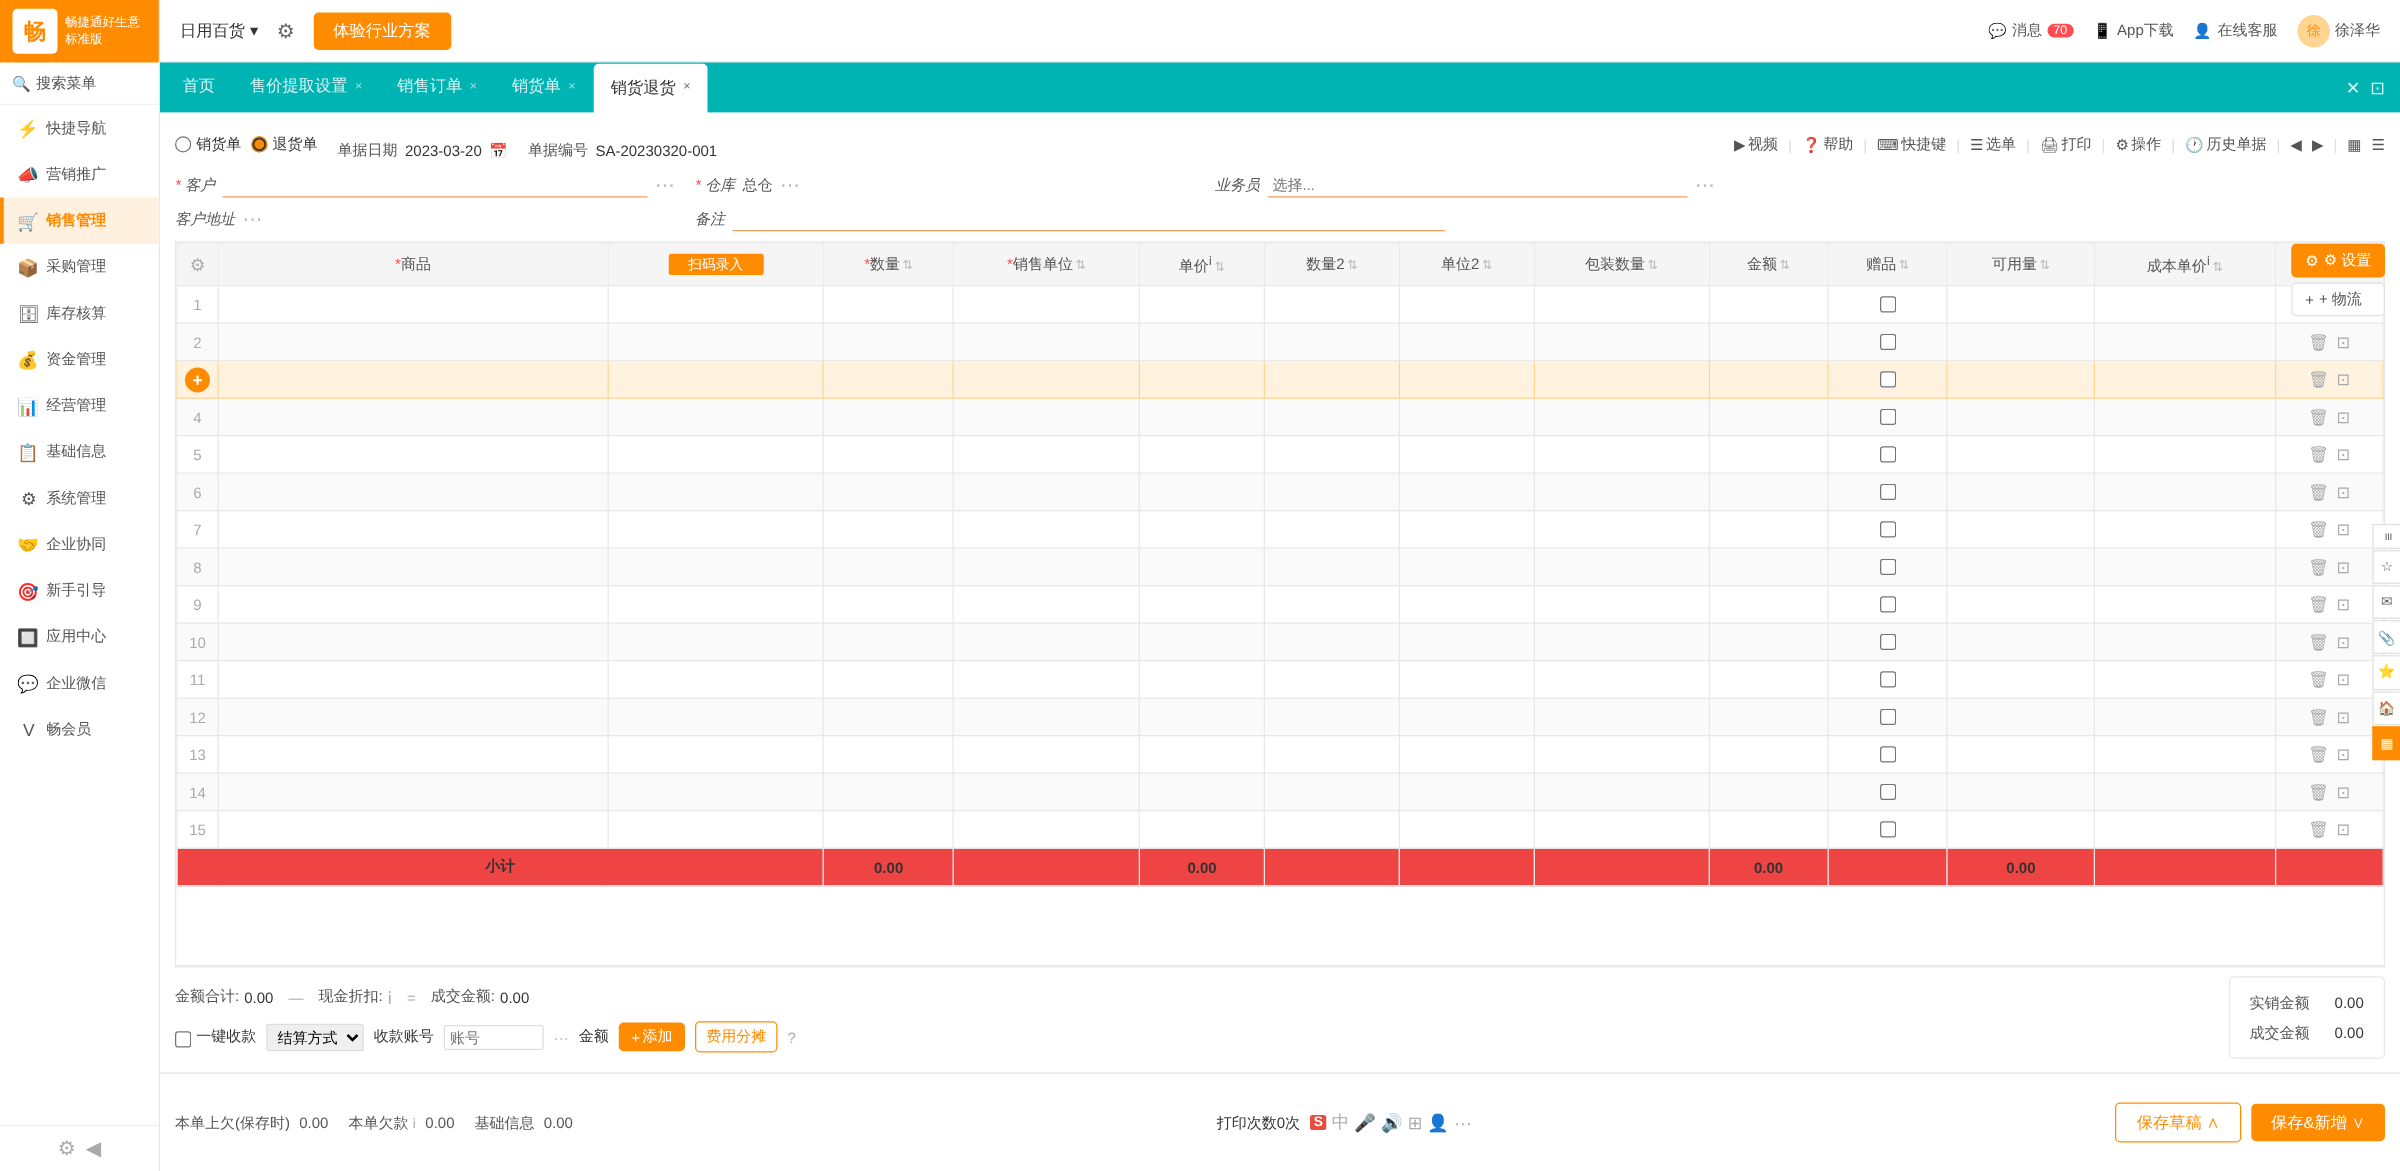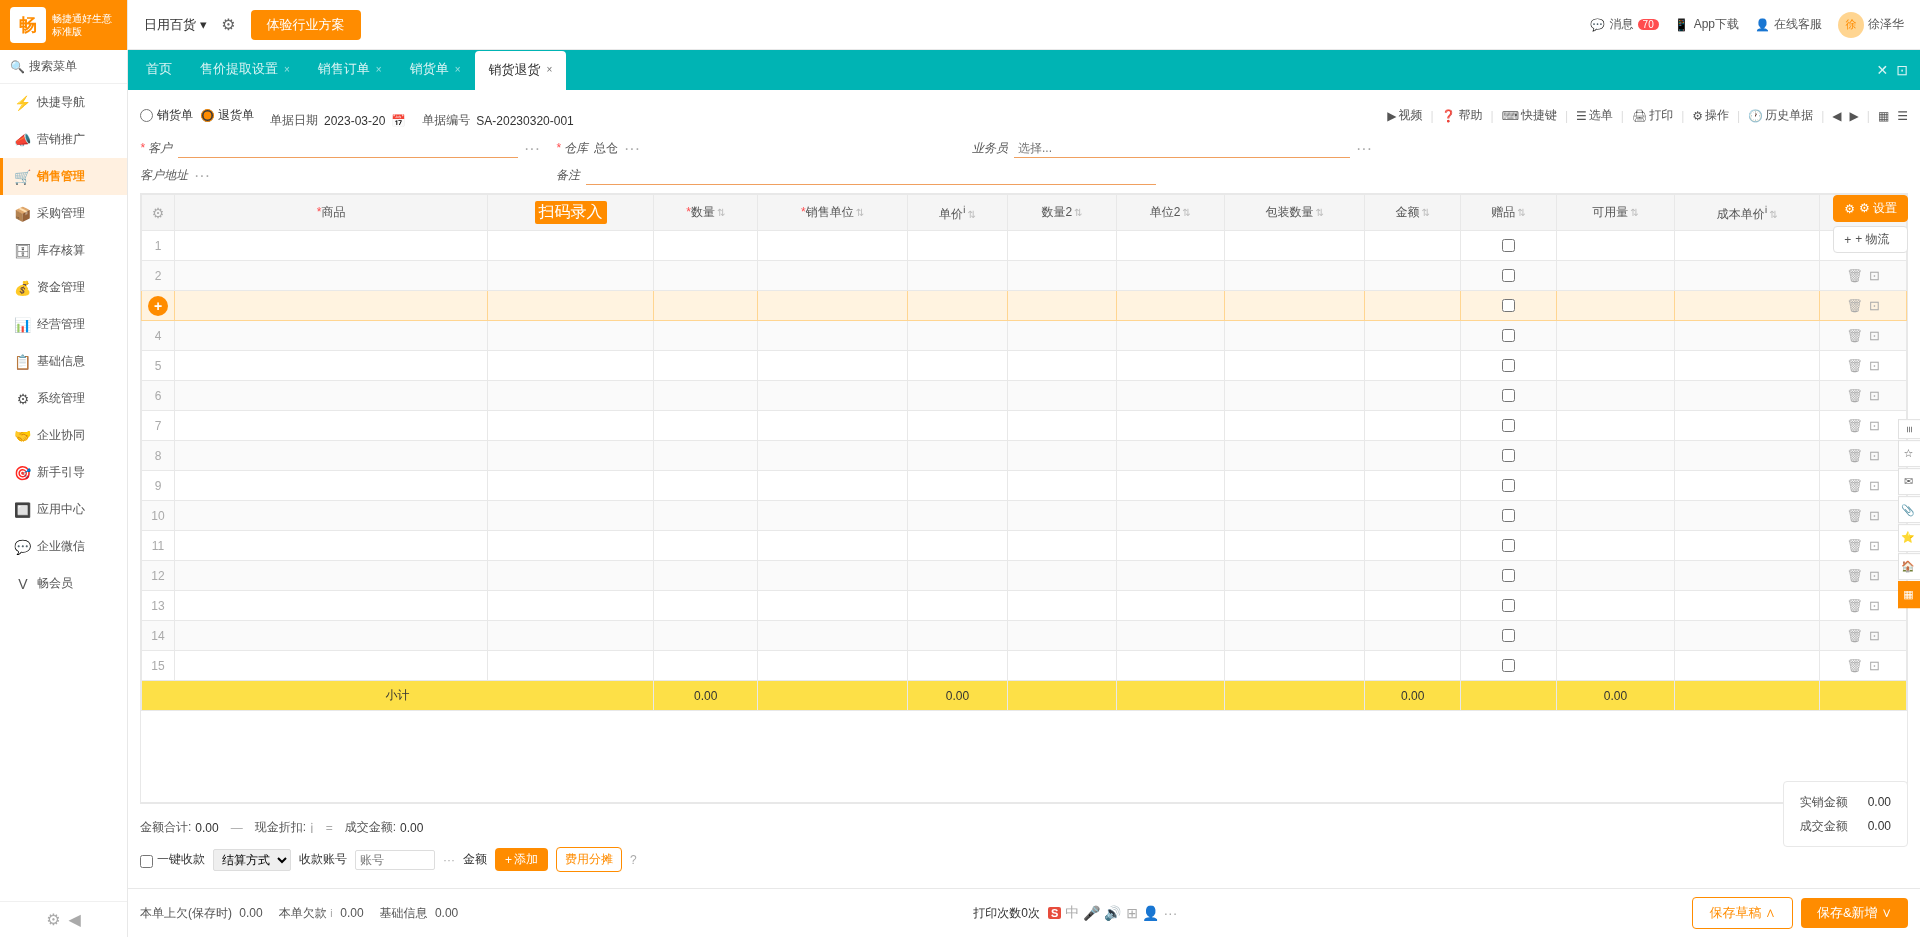--- a/index.html
+++ b/index.html
@@ -69,41 +69,41 @@
     .table-container { flex: 1; overflow: auto; border: 1px solid #e8e8e8; }
     table { width: 100%; border-collapse: collapse; font-size: 12px; }
     thead th { background: #f5f5f5; border: 1px solid #e8e8e8; padding: 6px 8px; text-align: center; white-space: nowrap; color: #555; font-weight: normal; position: sticky; top: 0; z-index: 2; }
     thead th .sort-icon { color: #bbb; font-size: 10px; cursor: pointer; margin-left: 2px; }
     tbody td { border: 1px solid #e8e8e8; padding: 4px 6px; text-align: center; height: 30px; }
     tbody tr:nth-child(even) { background: #fafafa; }
     tbody tr.highlighted { background: #fff3e0; }
     tbody tr.highlighted td { border-color: #ffd591; }
     .row-num { color: #aaa; }
     .add-row-btn { width: 20px; height: 20px; background: #ff8c00; color: #fff; border-radius: 50%; display: flex; align-items: center; justify-content: center; cursor: pointer; font-size: 14px; font-weight: bold; margin: 0 auto; }
-    .scan-badge { background: #ff8c00; color: #fff; font-size: 16px; padding: 1px 4px; border-radius: 2px; display: inline-block; }
+    .scan-badge { background: #ff8c00; color: #fff; font-size: 11px; padding: 1px 16px; border-radius: 2px; display: inline-block; }
     .action-icons { display: flex; justify-content: center; gap: 6px; }
     .action-icon { color: #aaa; cursor: pointer; font-size: 13px; }
-    .totals-row td { background: #fde047; font-weight: normal; color: #333; }
+    .totals-row td { background: #ef4444; font-weight: bold; color: #333; }
 
     
     .bottom-area { flex-shrink: 0; border-top: 1px solid #e8e8e8; padding-top: 8px; }
     .amount-row { display: flex; align-items: center; gap: 12px; padding: 6px 0; font-size: 12px; }
     .amount-item { display: flex; align-items: center; gap: 4px; text-align: center; }
     .amount-label { color: #555; }
     .amount-value { color: #333; font-weight: 500; }
     .minus-icon { color: #aaa; }
     .equal-icon { color: #aaa; }
     .payment-row { display: flex; align-items: center; gap: 8px; padding: 4px 0; font-size: 12px; }
     .checkbox-label { display: flex; align-items: flex-end; gap: 4px; cursor: pointer; }
     .fee-btn { background: #fff; border: 1px solid #e0e0e0; border-radius: 4px; padding: 3px 8px; cursor: pointer; font-size: 12px; color: #555; }
     .fee-btn.active { border-color: #ff8c00; color: #ff8c00; }
     .add-btn { background: #ff8c00; color: #fff; border: none; border-radius: 4px; padding: 3px 10px; cursor: pointer; font-size: 12px; display: flex; align-items: center; gap: 2px; }
 
     
-    .footer { display: flex; align-items: center; justify-content: space-between; padding: 8px 12px; background: #fff; border-top: 1px solid #e8e8e8; flex-shrink: 0; }
+    .footer { display: flex; align-items: center; justify-content: space-between; padding: 23px 12px; background: #fff; border-top: 1px solid #e8e8e8; flex-shrink: 0; }
     .footer-left { display: flex; align-items: center; gap: 16px; font-size: 12px; color: #555; }
     .footer-center { display: flex; align-items: center; gap: 8px; }
     .footer-right { display: flex; align-items: center; gap: 8px; }
     .save-draft-btn { background: #fff; border: 1px solid #ff8c00; color: #ff8c00; border-radius: 4px; padding: 6px 16px; cursor: pointer; font-size: 13px; display: flex; align-items: center; gap: 4px; }
     .save-new-btn { background: #ff8c00; border: none; color: #fff; border-radius: 4px; padding: 6px 16px; cursor: pointer; font-size: 13px; display: flex; align-items: center; gap: 4px; }
 
     
     .summary-box { position: absolute; right: 12px; bottom: 90px; background: #fff; border: 1px solid #e8e8e8; border-radius: 4px; padding: 8px 16px; font-size: 12px; }
     .summary-row { display: flex; justify-content: space-between; gap: 20px; line-height: 24px; }
     .summary-label { color: #555; }

